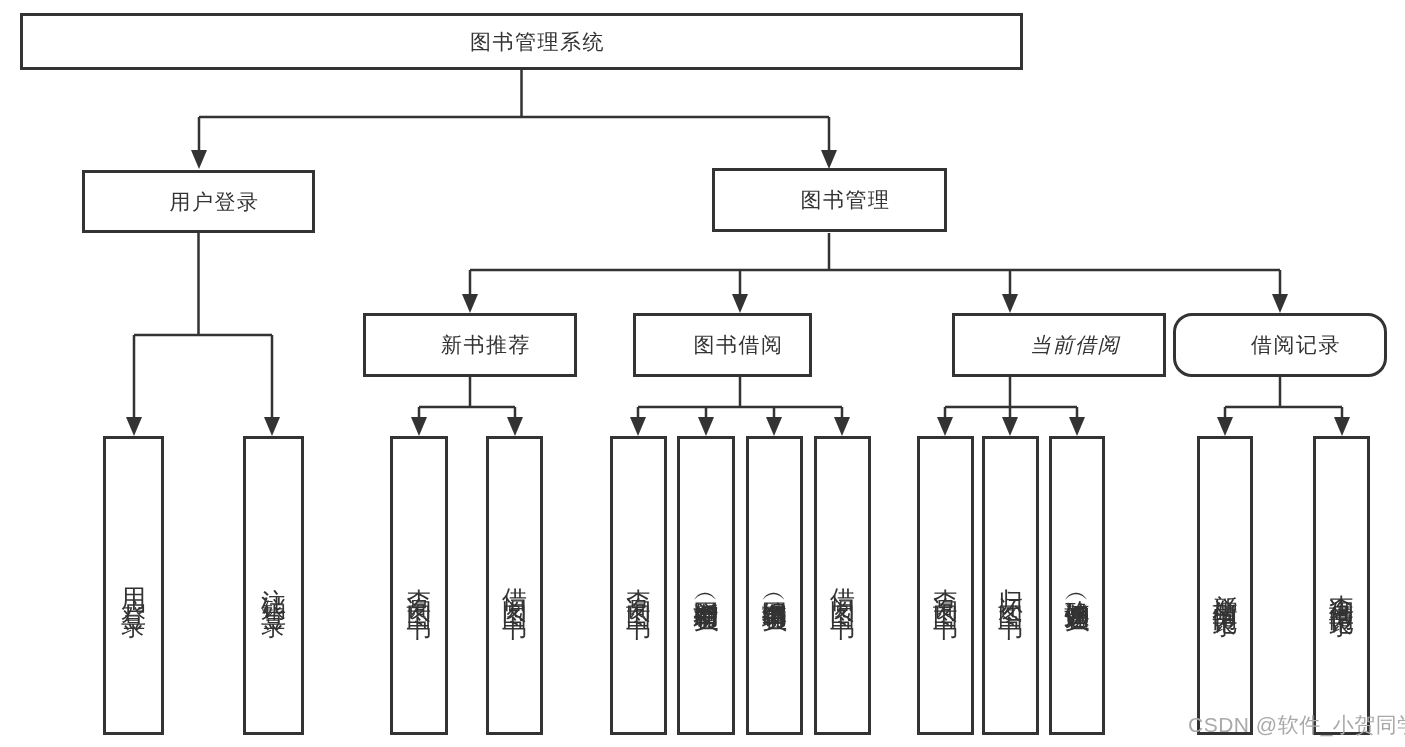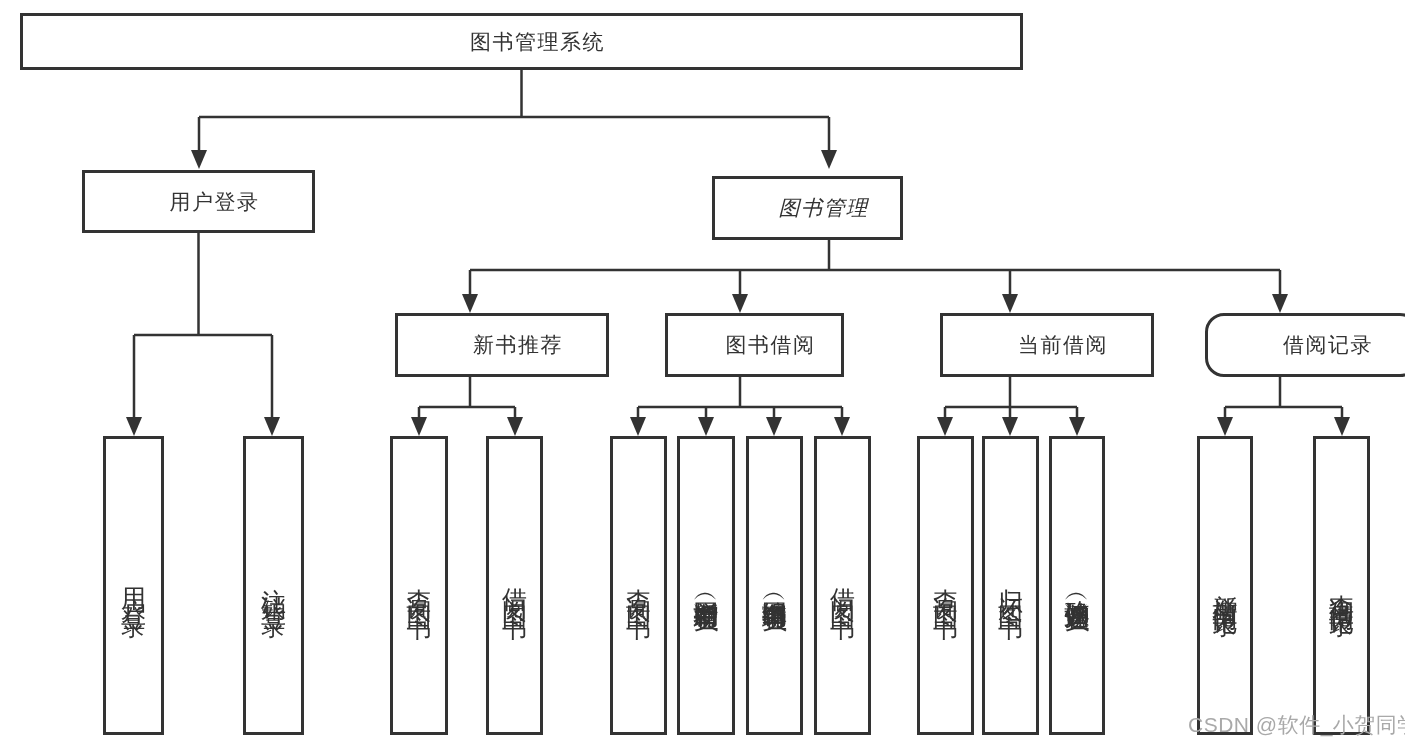--- a/index.html
+++ b/index.html
@@ -20,25 +20,25 @@
     border:3px solid #333333;
     background:#ffffff;
     display:flex;
     align-items:center;
     justify-content:center;
     color:#333333;
   }
   .h-box{font-size:21px;letter-spacing:1.5px;white-space:nowrap;padding-left:32px;}
   .root-box{left:20px;top:13px;width:1003px;height:57px;}
   .node-user-login{left:82px;top:170px;width:233px;height:63px;}
-  .node-book-mgmt{left:712px;top:176px;width:191px;height:64px;font-style:italic;}
-  .lvl3{top:313px;height:64px;width:214px;margin-left:32px;}
+  .node-book-mgmt{left:712px;top:168px;width:235px;height:64px;}
+  .lvl3{top:313px;height:64px;width:214px;}
   .node-new-books{left:363px;}
   .node-book-borrow{left:633px;width:179px;}
-  .node-current-borrow{left:908px;}
+  .node-current-borrow{left:952px;font-style:italic;}
   .node-borrow-records{left:1173px;border-radius:19px;}
   .v-box{top:436px;height:299px;}
   .v-box span{
     writing-mode:vertical-lr;
     text-orientation:mixed;
     font-size:25px;
     line-height:1;
   }
   .sp-4{letter-spacing:9px;}
   .sp-6{letter-spacing:4px;}

